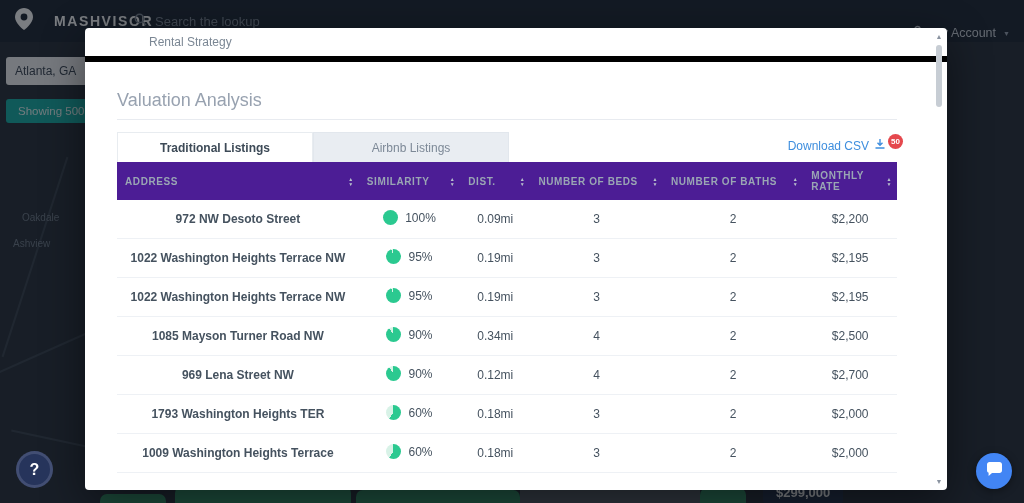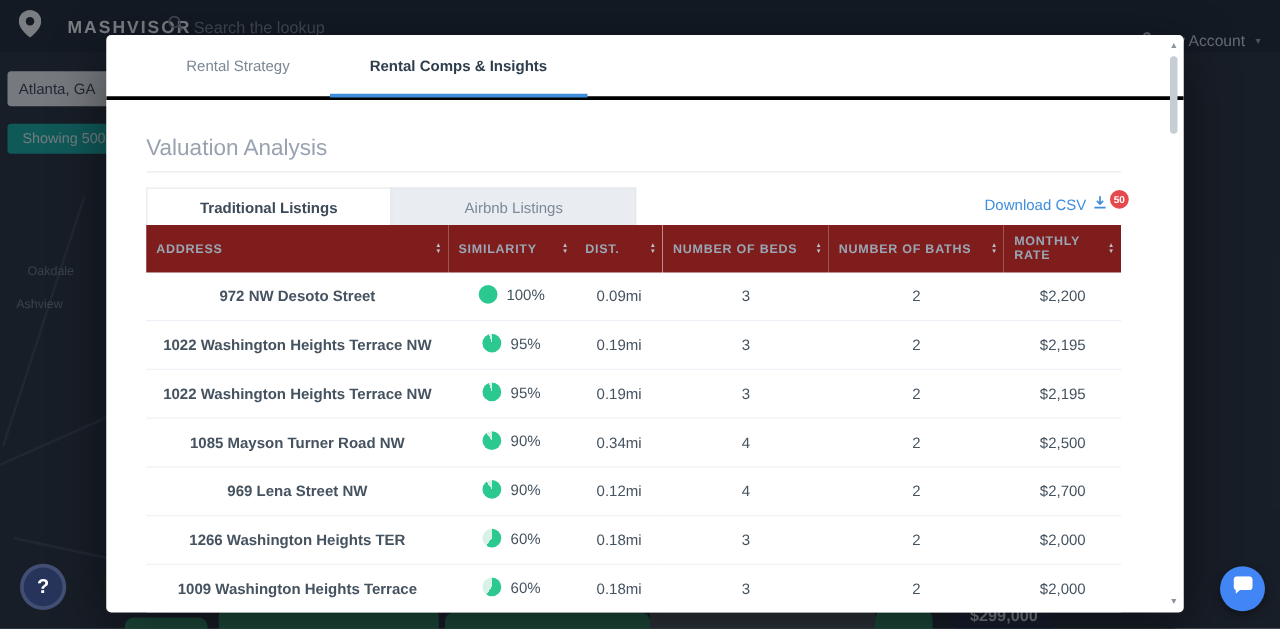--- a/index.html
+++ b/index.html
@@ -52,41 +52,41 @@
   .rate.r1{top:216px}.rate.r2{top:238px}.rate.r3{top:374px}.rate.r4{top:396px}
   .view-listing{position:absolute;left:8px;top:288px;width:68px;height:22px;background:#2b3b52;color:#d9dfe8;
     font-size:10.5px;border:none;border-radius:3px;font-family:"Liberation Sans",sans-serif}
 
   
   .scrim{position:absolute;inset:0;background:rgba(13,18,26,0.55);z-index:5}
 
   
   .modal{position:absolute;left:85px;top:28px;width:862px;height:462px;background:#fff;border-radius:4px;
     box-shadow:0 12px 44px rgba(0,0,0,.45);z-index:10;overflow:hidden}
-  .modal-tabs{height:52px;padding-left:32px;display:flex;border-bottom:3px solid #000000}
+  .modal-tabs{height:34px;padding-left:32px;display:flex;border-bottom:6px solid #000000}
   .mtab{padding:0 32px;display:flex;align-items:center;font-size:12px;color:#7b8794;cursor:pointer;position:relative}
   .mtab.active{color:#2f3e4d;font-weight:700}
   .mtab.active::after{content:"";position:absolute;left:0;right:0;bottom:-1px;height:3px;background:var(--blue)}
   .modal-body{padding:0 50px 0 32px}
   .val-title{margin-top:28px;font-size:18px;font-weight:400;color:#98a2b0}
   .divider{margin-top:8px;border-top:1px solid #e8ebf0}
   .comp-head{margin-top:22px;display:flex;align-items:center;gap:7px}
   .comp-title{font-size:13px;font-weight:700;color:#3d4a57}
   .info-icon{width:13px;height:13px;border-radius:50%;background:var(--blue);color:#fff;font-size:9px;
     font-style:italic;display:flex;align-items:center;justify-content:center;cursor:pointer}
   .listing-tabs-row{margin-top:12px;display:flex;position:relative}
   .stab{width:196px;height:30px;display:flex;align-items:center;justify-content:center;font-size:12px;
     cursor:pointer;background:#e9edf2;color:#7d8997;border:1px solid #e2e7ed;border-bottom:none}
   .stab.active{background:#fff;color:#3d4a57;font-weight:700;border-color:#e8ecf0}
   .download{position:absolute;right:-6px;top:6px;display:flex;align-items:center;gap:5px;color:var(--blue);
     font-size:12px;cursor:pointer}
   .badge{min-width:15px;height:15px;border-radius:50%;background:var(--red);color:#fff;font-size:8px;
     font-weight:700;display:flex;align-items:center;justify-content:center;margin-left:-3px;margin-top:-8px}
   table.comps{width:100%;border-collapse:collapse;margin-top:0}
-  table.comps th{background:#7f1d1d;font-size:10px;letter-spacing:.6px;color:#9aa6b4;font-weight:700;
+  table.comps th{background:#4c1d95;font-size:10px;letter-spacing:.6px;color:#9aa6b4;font-weight:700;
     text-align:left;padding:8px 8px;position:relative;cursor:pointer}
   th.w1{width:31%}th.w2{width:13%}th.w3{width:9%}th.w4{width:17%}th.w5{width:18%}th.w6{width:12%}
   .sort-icon{position:absolute;right:5px;top:50%;transform:translateY(-50%);display:flex;flex-direction:column;
     gap:1px;color:#b9c2cd}
   .sort-icon i{font-style:normal;font-size:5px;line-height:4px}
   table.comps td{font-size:12px;color:#45525f;padding:10px 8px;border-bottom:1px solid #eef1f5;text-align:center}
   td.c-addr{text-align:left;color:#2f3d4e;font-weight:700}
   .sim-wrap{display:inline-flex;align-items:center;gap:7px}
   .pie{width:15px;height:15px;border-radius:50%;flex:0 0 auto}
   
@@ -162,21 +162,20 @@
     </div>
     <div class="price-badge">$299,000</div>
   </div>
 
 
   <div class="scrim"></div>
 
   <div class="modal">
     <div class="modal-tabs">
       <div class="mtab">Rental Strategy</div>
-      <div class="mtab active">Rental Comps &amp; Insights</div>
     </div>
     <div class="modal-body">
       <h2 class="val-title">Valuation Analysis</h2>
       <div class="divider"></div>
       <div class="listing-tabs-row">
         <div class="stab active">Traditional Listings</div>
         <div class="stab">Airbnb Listings</div>
         <div class="download">
           <span>Download CSV</span>
           <span>
@@ -294,21 +293,21 @@
         <span class="pie" style="background: conic-gradient(rgb(43, 201, 144) 90%, rgb(216, 242, 231) 0deg);"></span>
         <span>90%</span>
       </span>
     </td>
     <td>0.12mi</td>
     <td>4</td>
     <td>2</td>
     <td>$2,700</td>
   </tr>
             <tr>
-    <td class="c-addr">1266 Washington Heights TER</td>
+    <td class="c-addr">1793 Washington Heights TER</td>
     <td>
       <span class="sim-wrap">
         <span class="pie" style="background: conic-gradient(rgb(43, 201, 144) 60%, rgb(216, 242, 231) 0deg);"></span>
         <span>60%</span>
       </span>
     </td>
     <td>0.18mi</td>
     <td>3</td>
     <td>2</td>
     <td>$2,000</td>

